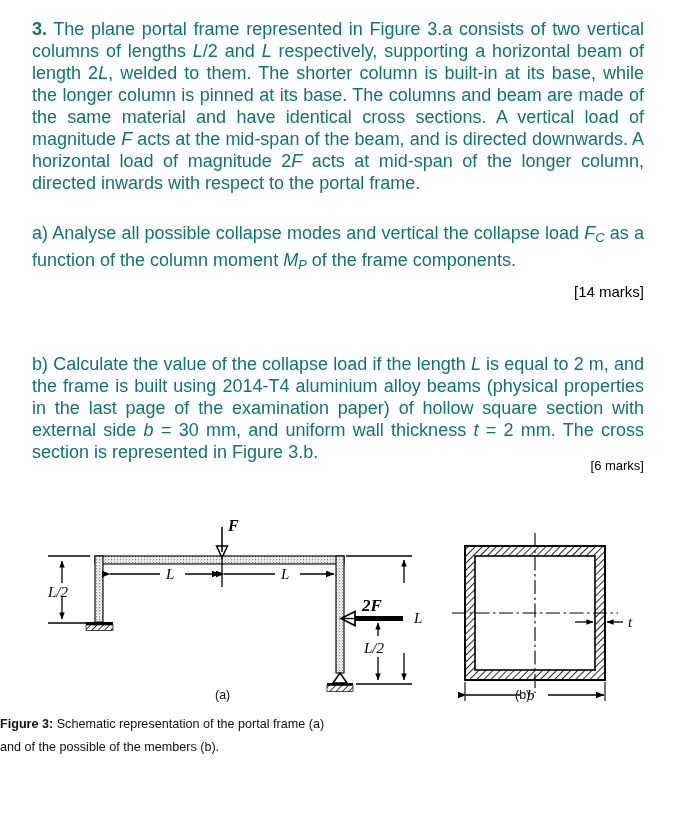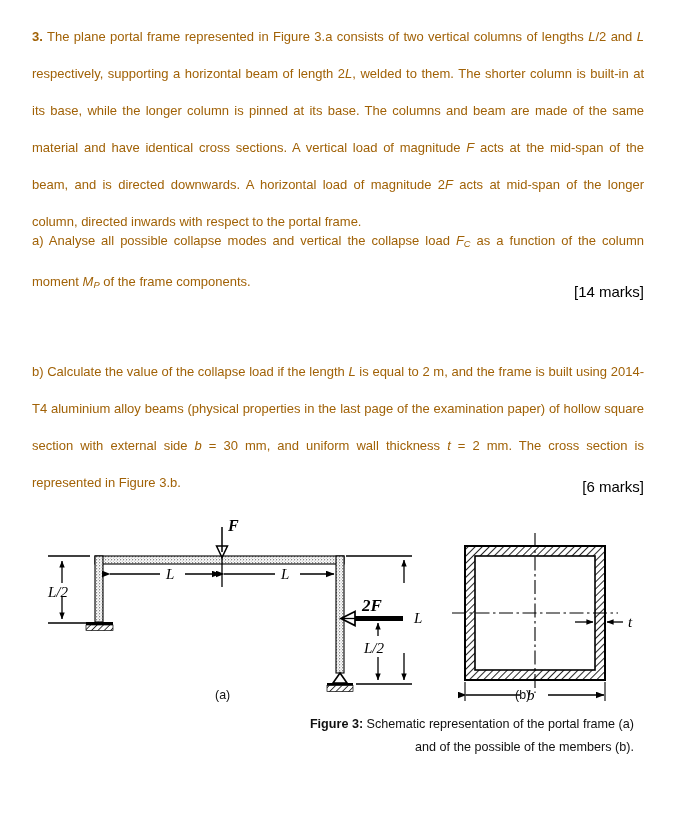--- a/index.html
+++ b/index.html
@@ -18,32 +18,32 @@
   .page {
     position: absolute;
     left: 0; top: 0;
     width: 673px;
     height: 815px;
   }
   .textblock {
     position: absolute;
     left: 32px;
     width: 612px;
-    font-size: 13px;
-    line-height: 37px;
+    font-size: 18px;
+    line-height: 22px;
     text-align: justify;
-    color: #a16207;
+    color: #0f766e;
   }
   .para-q3      { top: 18px; }
   .para-a       { top: 222px; }
   .marks-14     { position: absolute; top: 278px; left: 32px; width: 612px;
                   font-size: 15px; line-height: 28.2px; text-align: right; }
   .para-b       { top: 353px; }
   .marks-6      { position: absolute; top: 452px; left: 32px; width: 612px;
-                  font-size: 15px; line-height: 28.2px; text-align: right; margin-top: 21px; }
+                  font-size: 13px; line-height: 28.2px; text-align: right; }
 
   .textblock i, .mathit { font-style: italic; }
   .textblock b, .strong { font-weight: bold; }
   sub { font-size: 0.72em; font-style: italic; vertical-align: -0.22em; }
 
   
   .figure-wrap {
     position: absolute;
     left: 0;
     top: 505px;
@@ -57,21 +57,21 @@
     font-size: 12.4px;
     color: #101010;
   }
   .sublabel-a { left: 215px; top: 183px; }
   .sublabel-b { left: 515px; top: 183px; }
 
   .caption {
     position: absolute;
     left: 0;
     width: 634px;
-    text-align: right;
+    text-align: left;
     font-size: 12.6px;
     color: #101010;
   }
   .caption-line1 { top: 212px; }
   .caption-line2 { top: 235px; }
   .caption-line1 .strong { font-weight: bold; }
 </style>
 </head>
 <body>
 

